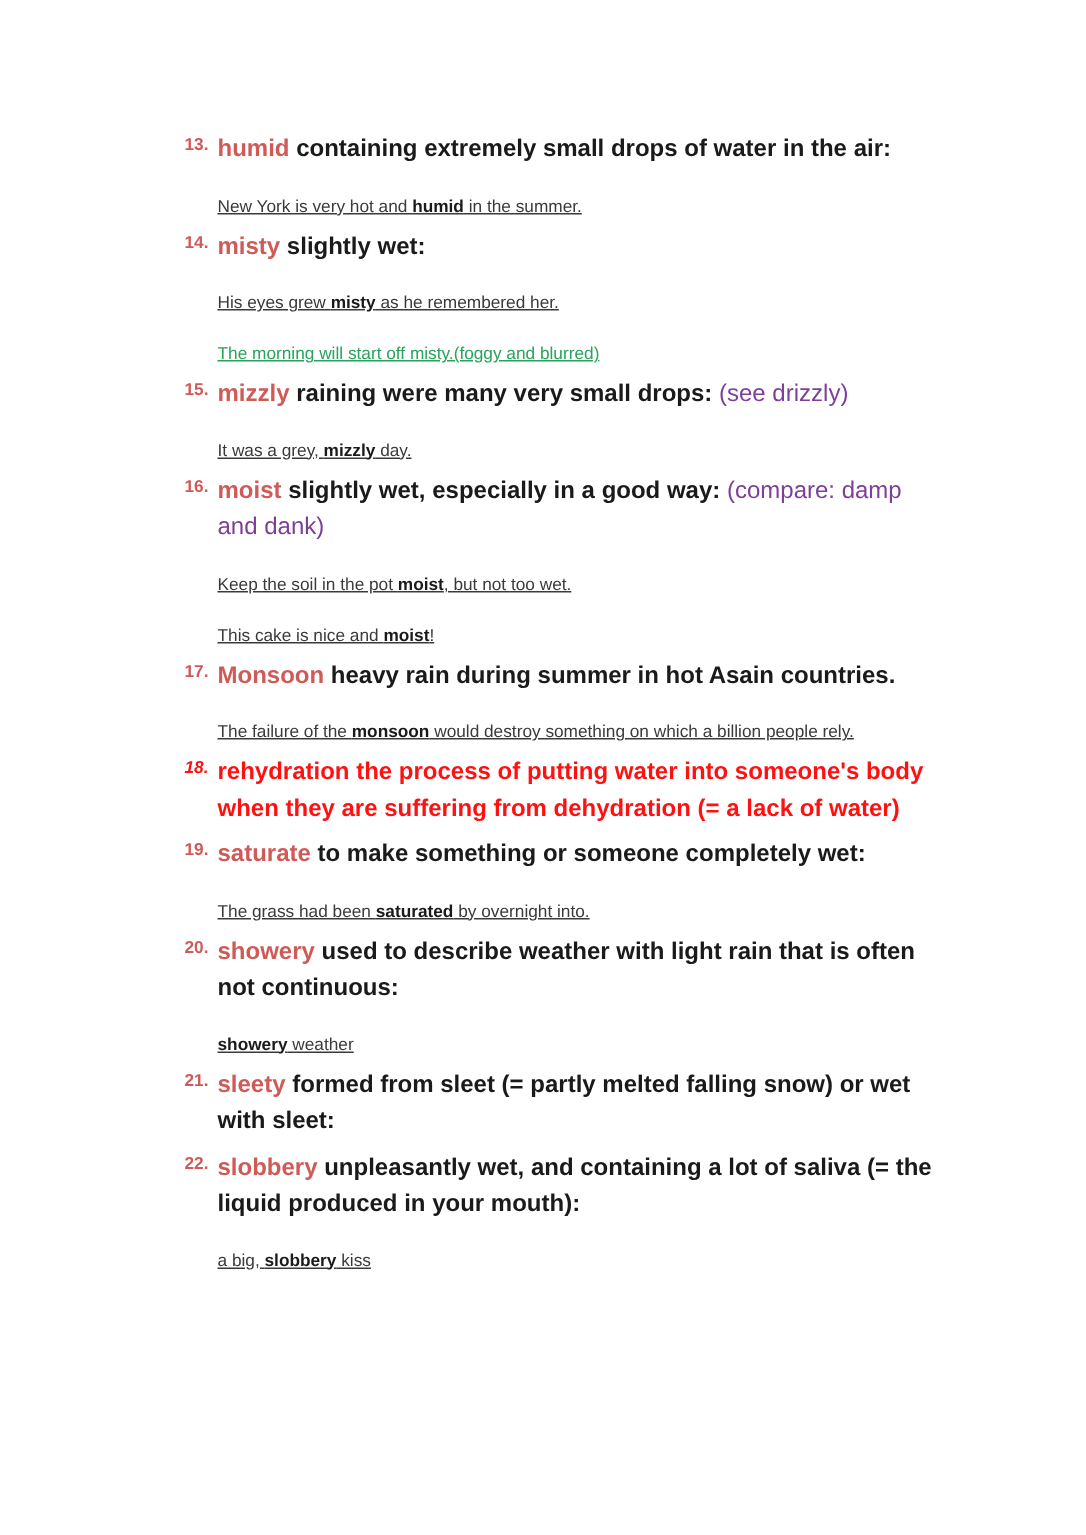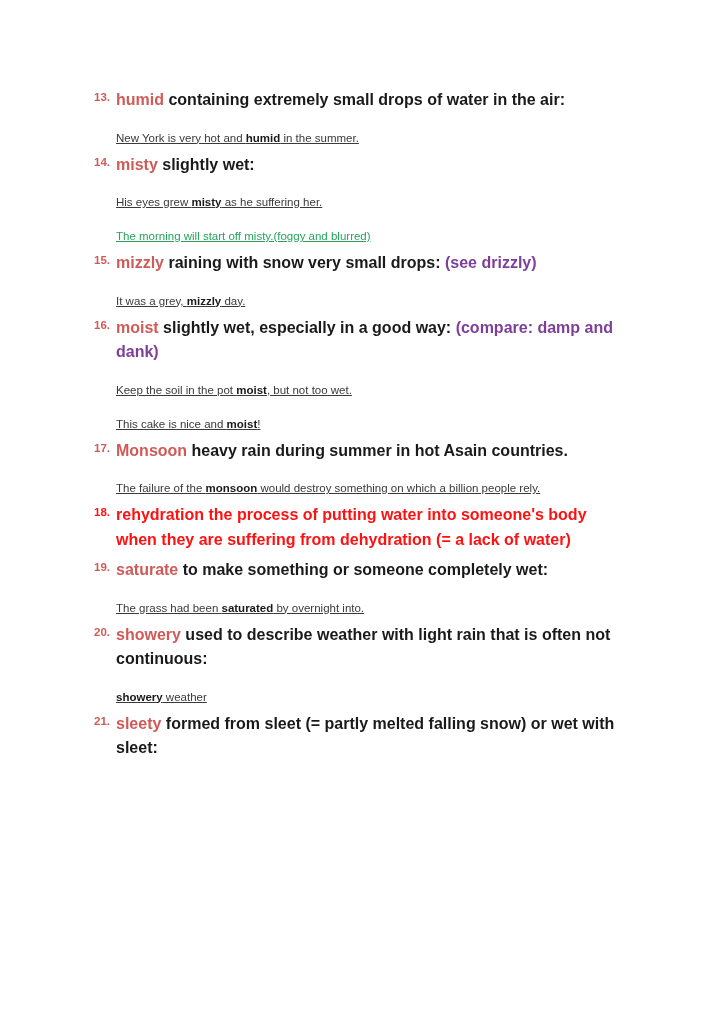--- a/index.html
+++ b/index.html
@@ -14,21 +14,21 @@
     color: #222222;
     -webkit-font-smoothing: antialiased;
   }
 
   .page {
     position: relative;
     width: 724px;
     height: 1023px;
     background: #ffffff;
     box-sizing: border-box;
-    padding: 88px 95px 0 88px;
+    padding: 88px 95px 0 117px;
   }
 
   .entry-list {
     list-style: none;
     margin: 0;
     padding: 0;
   }
 
   .entry {
     position: relative;
@@ -56,30 +56,31 @@
     margin: 0;
   }
 
   .headword {
     color: #cf5b58;
     font-weight: bold;
   }
 
   .xref {
     color: #7d3f98;
-    font-weight: bold;
+    font-weight: normal;
   }
 
   
   .headline.alert,
   .headline.alert .headword {
     color: #ff1111;
   }
   .entry.alert > .entry-number {
     color: #ff1111;
+    font-style: italic;
   }
 
   .example {
     font-size: 11.5px;
     font-weight: normal;
     color: #3a3a3a;
     line-height: 18px;
     margin: 16px 0 0 0;
     text-decoration: underline;
   }
@@ -105,26 +106,26 @@
 <div class="page">
   <ol class="entry-list" id="entry-list">
       <li class="entry">
         <span class="entry-number">13.</span>
         <p class="headline"><span class="headword">humid</span><span> containing extremely small drops of water in the air:</span></p>
         <p class="example"><span>New York is very hot and </span><b>humid</b><span> in the summer.</span></p>
       </li>
       <li class="entry">
         <span class="entry-number">14.</span>
         <p class="headline"><span class="headword">misty</span><span> slightly wet:</span></p>
-        <p class="example"><span>His eyes grew </span><b>misty</b><span> as he suffering her.</span></p>
+        <p class="example"><span>His eyes grew </span><b>misty</b><span> as he remembered her.</span></p>
         <p class="example green"><span>The morning will start off misty.(foggy and blurred)</span></p>
       </li>
       <li class="entry">
         <span class="entry-number">15.</span>
-        <p class="headline"><span class="headword">mizzly</span><span> raining with snow very small drops: </span><span class="xref">(see drizzly)</span></p>
+        <p class="headline"><span class="headword">mizzly</span><span> raining were many very small drops: </span><span class="xref">(see drizzly)</span></p>
         <p class="example"><span>It was a grey, </span><b>mizzly</b><span> day.</span></p>
       </li>
       <li class="entry">
         <span class="entry-number">16.</span>
         <p class="headline"><span class="headword">moist</span><span> slightly wet, especially in a good way: </span><span class="xref">(compare: damp and dank)</span></p>
         <p class="example"><span>Keep the soil in the pot </span><b>moist</b><span>, but not too wet.</span></p>
         <p class="example"><span>This cake is nice and </span><b>moist</b><span>!</span></p>
       </li>
       <li class="entry">
         <span class="entry-number">17.</span>
@@ -142,14 +143,19 @@
       </li>
       <li class="entry">
         <span class="entry-number">20.</span>
         <p class="headline"><span class="headword">showery</span><span> used to describe weather with light rain that is often not continuous:</span></p>
         <p class="example"><b>showery</b><span> weather</span></p>
       </li>
       <li class="entry">
         <span class="entry-number">21.</span>
         <p class="headline"><span class="headword">sleety</span><span> formed from sleet (= partly melted falling snow) or wet with sleet:</span></p>
       </li>
+      <li class="entry">
+        <span class="entry-number">22.</span>
+        <p class="headline"><span class="headword">slobbery</span><span> unpleasantly wet, and containing a lot of saliva (= the liquid produced in your mouth):</span></p>
+        <p class="example"><span>a big, </span><b>slobbery</b><span> kiss</span></p>
+      </li>
     </ol>
 </div>
 
 </body></html>

